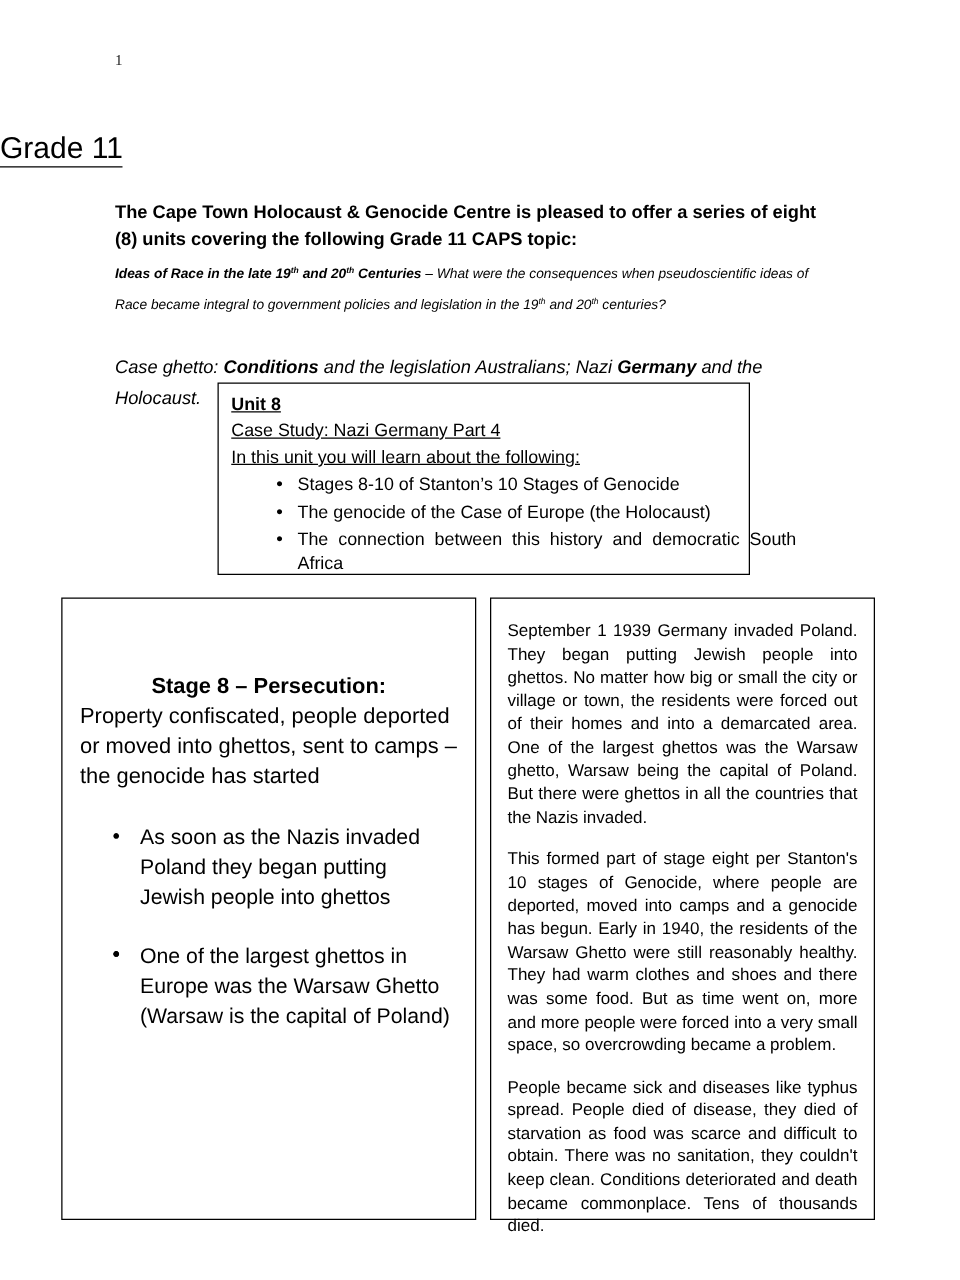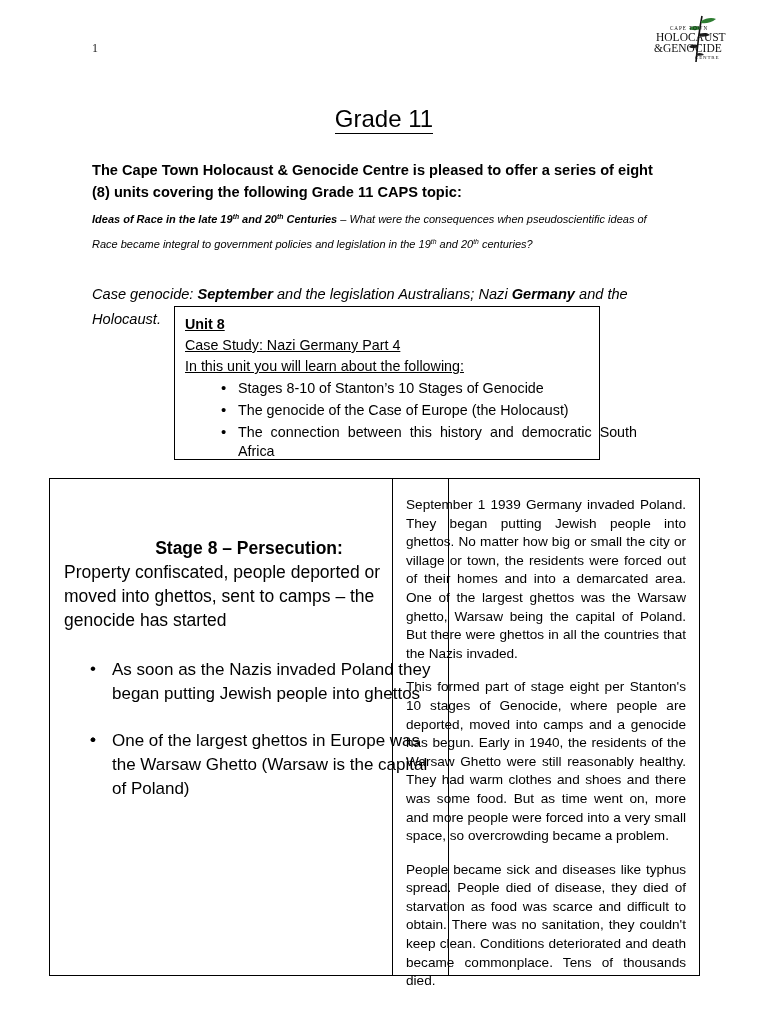--- a/index.html
+++ b/index.html
@@ -32,21 +32,21 @@
     right: 22px;
     top: 14px;
     width: 96px;
     height: 50px;
   }
   .doc-title {
     position: absolute;
     left: 0;
     right: 0;
     top: 88px;
-    text-align: center;
+    text-align: left;
     font-size: 24px;
     line-height: 30px;
     font-weight: 400;
   }
   .doc-title span {
     border-bottom: 1.5px solid #000;
     padding-bottom: 1px;
   }
 
   
@@ -129,21 +129,21 @@
     text-align: justify;
     width: 399px;
     padding-right: 0;
   }
 
   
   .col-left {
     position: absolute;
     left: 49px;
     top: 478px;
-    width: 400px;
+    width: 332px;
     height: 498px;
     border: 1.5px solid #000;
     box-sizing: border-box;
     padding: 12px 14px 10px 14px;
   }
   .col-right {
     position: absolute;
     left: 392px;
     top: 478px;
     width: 308px;
@@ -193,44 +193,28 @@
   }
   .para:last-child { margin-bottom: 0; }
 </style>
 </head>
 <body>
 
 <div class="page">
 
   <div class="page-number">1</div>
 
-  <div class="logo">
-    <svg viewBox="0 0 96 50" width="96" height="50" aria-hidden="true">
-      <g>
-        <path d="M52 2 C50 12, 48 26, 46 48" stroke="#111" stroke-width="1.6" fill="none"></path>
-        <path d="M51 7 C56 4, 62 3, 66 5 C61 9, 55 10, 51 9 Z" fill="#2e7d32"></path>
-        <path d="M50 13 C45 11, 41 12, 39 15 C44 17, 48 16, 50 15 Z" fill="#2e7d32"></path>
-        <path d="M49 20 C54 18, 58 19, 60 21 C56 23, 51 23, 49 22 Z" fill="#1f1f1f"></path>
-        <path d="M47 31 C43 30, 40 31, 39 33 C42 35, 46 34, 47 33 Z" fill="#1f1f1f"></path>
-        <path d="M46 40 C49 38, 53 39, 54 41 C51 42, 47 42, 46 41 Z" fill="#1f1f1f"></path>
-      </g>
-      <text x="20" y="16" font-family="'Liberation Serif', serif" font-size="5.2" letter-spacing="0.9" fill="#111">CAPE TOWN</text>
-      <text x="6" y="27" font-family="'Liberation Serif', serif" font-size="11.5" fill="#111">HOLOCAUST</text>
-      <text x="4" y="38" font-family="'Liberation Serif', serif" font-size="11.5" fill="#111">&amp;GENOCIDE</text>
-      <text x="45" y="45" font-family="'Liberation Serif', serif" font-size="5" letter-spacing="0.8" fill="#111">CENTRE</text>
-    </svg>
-  </div>
 
   <h1 class="doc-title"><span>Grade 11</span></h1>
 
   <p class="intro">The Cape Town Holocaust &amp; Genocide Centre is pleased to offer a series of eight (8) units covering the following Grade 11 CAPS topic:</p>
 
   <p class="topic"><b><span>Ideas of Race in the late 19</span><sup>th</sup><span> and 20</span><sup>th</sup><span> Centuries</span></b><span> – What were the consequences when pseudoscientific ideas of Race became integral to government policies and legislation in the 19</span><sup>th</sup><span> and 20</span><sup>th</sup><span> centuries?</span></p>
 
-  <p class="casestudies"><span>Case genocide: </span><b>September</b><span> and the legislation Australians; Nazi </span><b>Germany</b><span> and the Holocaust.</span></p>
+  <p class="casestudies"><span>Case ghetto: </span><b>Conditions</b><span> and the legislation Australians; Nazi </span><b>Germany</b><span> and the Holocaust.</span></p>
 
   <div class="unit-box">
     <div class="unit-line first"><span class="u">Unit 8</span></div>
     <div class="unit-line"><span class="u">Case Study: Nazi Germany Part 4</span></div>
     <div class="unit-line"><span class="u">In this unit you will learn about the following:</span></div>
     <ul class="unit-list">
       <li><span class="bullet">•</span><span>Stages 8-10 of Stanton’s 10 Stages of Genocide</span></li>
       <li><span class="bullet">•</span><span>The genocide of the Case of Europe (the Holocaust)</span></li>
       <li class="justified"><span class="bullet">•</span><span>The connection between this history and democratic South Africa</span></li>
     </ul>

